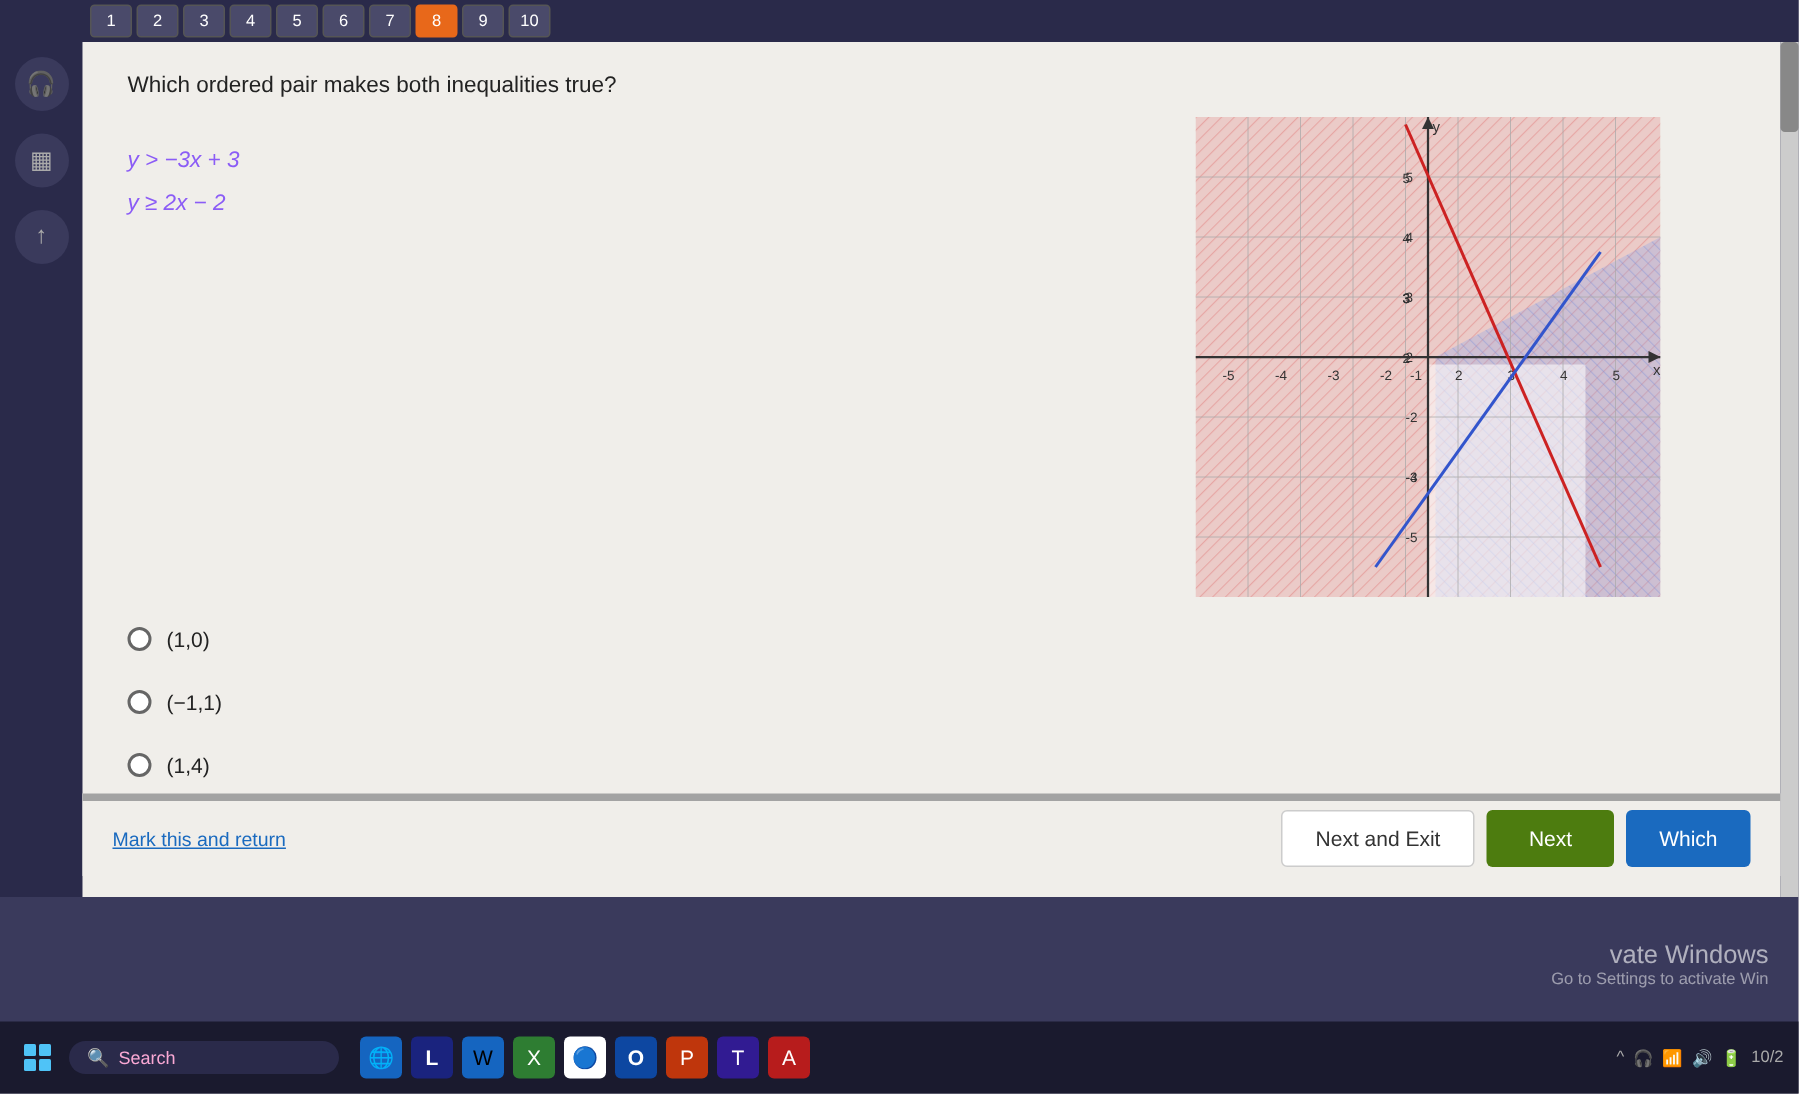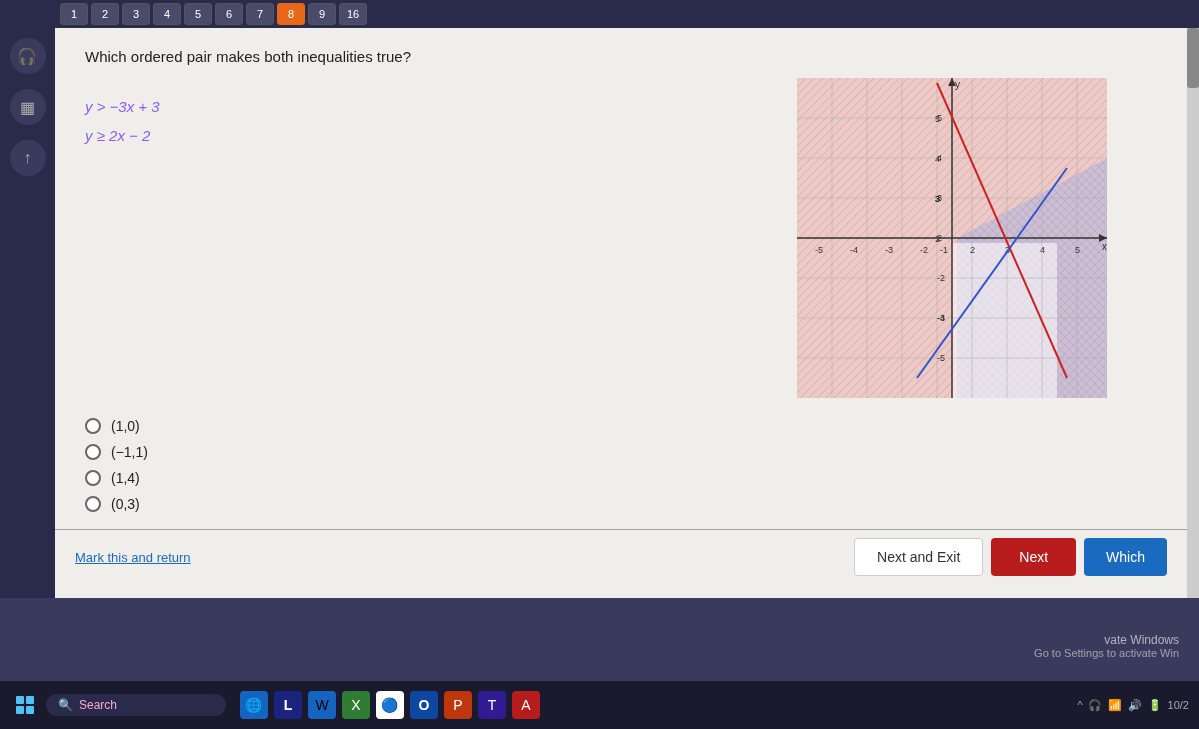--- a/index.html
+++ b/index.html
@@ -124,21 +124,21 @@
       height: 100%;
     }
 
     
     .answer-choices {
       position: absolute;
       top: 390px;
       left: 30px;
       display: flex;
       flex-direction: column;
-      gap: 10px;
+      gap: 26px;
     }
 
     .choice-item {
       display: flex;
       align-items: center;
       gap: 10px;
       cursor: pointer;
     }
 
     .choice-radio {
@@ -159,21 +159,21 @@
     }
 
     
     .action-bar {
       position: absolute;
       bottom: 145px;
       left: 55px;
       right: 12px;
       height: 55px;
       background: #f0eeea;
-      border-top: 1px solid #a3a3a3;
+      border-top: 5px solid #a3a3a3;
       display: flex;
       align-items: center;
       padding: 0 20px;
       justify-content: space-between;
       gap: 31px;
     }
 
     .mark-return-link {
       color: #1a6abf;
       font-size: 13px;
@@ -193,21 +193,21 @@
       background: white;
       border: 1px solid #ccc;
       border-radius: 4px;
       font-size: 14px;
       color: #333;
       cursor: pointer;
     }
 
     .btn-next {
       padding: 10px 28px;
-      background: #b91c1c;
+      background: #4d7c0f;
       border: none;
       border-radius: 4px;
       font-size: 14px;
       color: white;
       cursor: pointer;
     }
 
     .btn-submit {
       padding: 10px 22px;
       background: #1a6abf;
@@ -305,21 +305,21 @@
     
     .activate-windows {
       position: absolute;
       bottom: 70px;
       right: 20px;
       text-align: right;
     }
 
     .activate-title {
       color: rgba(255,255,255,0.6);
-      font-size: 12px;
+      font-size: 17px;
     }
 
     .activate-sub {
       color: rgba(255,255,255,0.5);
       font-size: 11px;
     }
 
     
     .win-grid {
       display: grid;
@@ -340,21 +340,21 @@
 <div class="top-nav">
   <div class="nav-btn">1</div>
   <div class="nav-btn">2</div>
   <div class="nav-btn">3</div>
   <div class="nav-btn">4</div>
   <div class="nav-btn">5</div>
   <div class="nav-btn">6</div>
   <div class="nav-btn">7</div>
   <div class="nav-btn active">8</div>
   <div class="nav-btn">9</div>
-  <div class="nav-btn">16</div>
+  <div class="nav-btn">10</div>
 </div>
 
 <div class="sidebar">
   <div class="sidebar-icon">🎧</div>
   <div class="sidebar-icon">▦</div>
   <div class="sidebar-icon">↑</div>
 </div>
 
 <div class="main-content">
   <div class="question-area">

